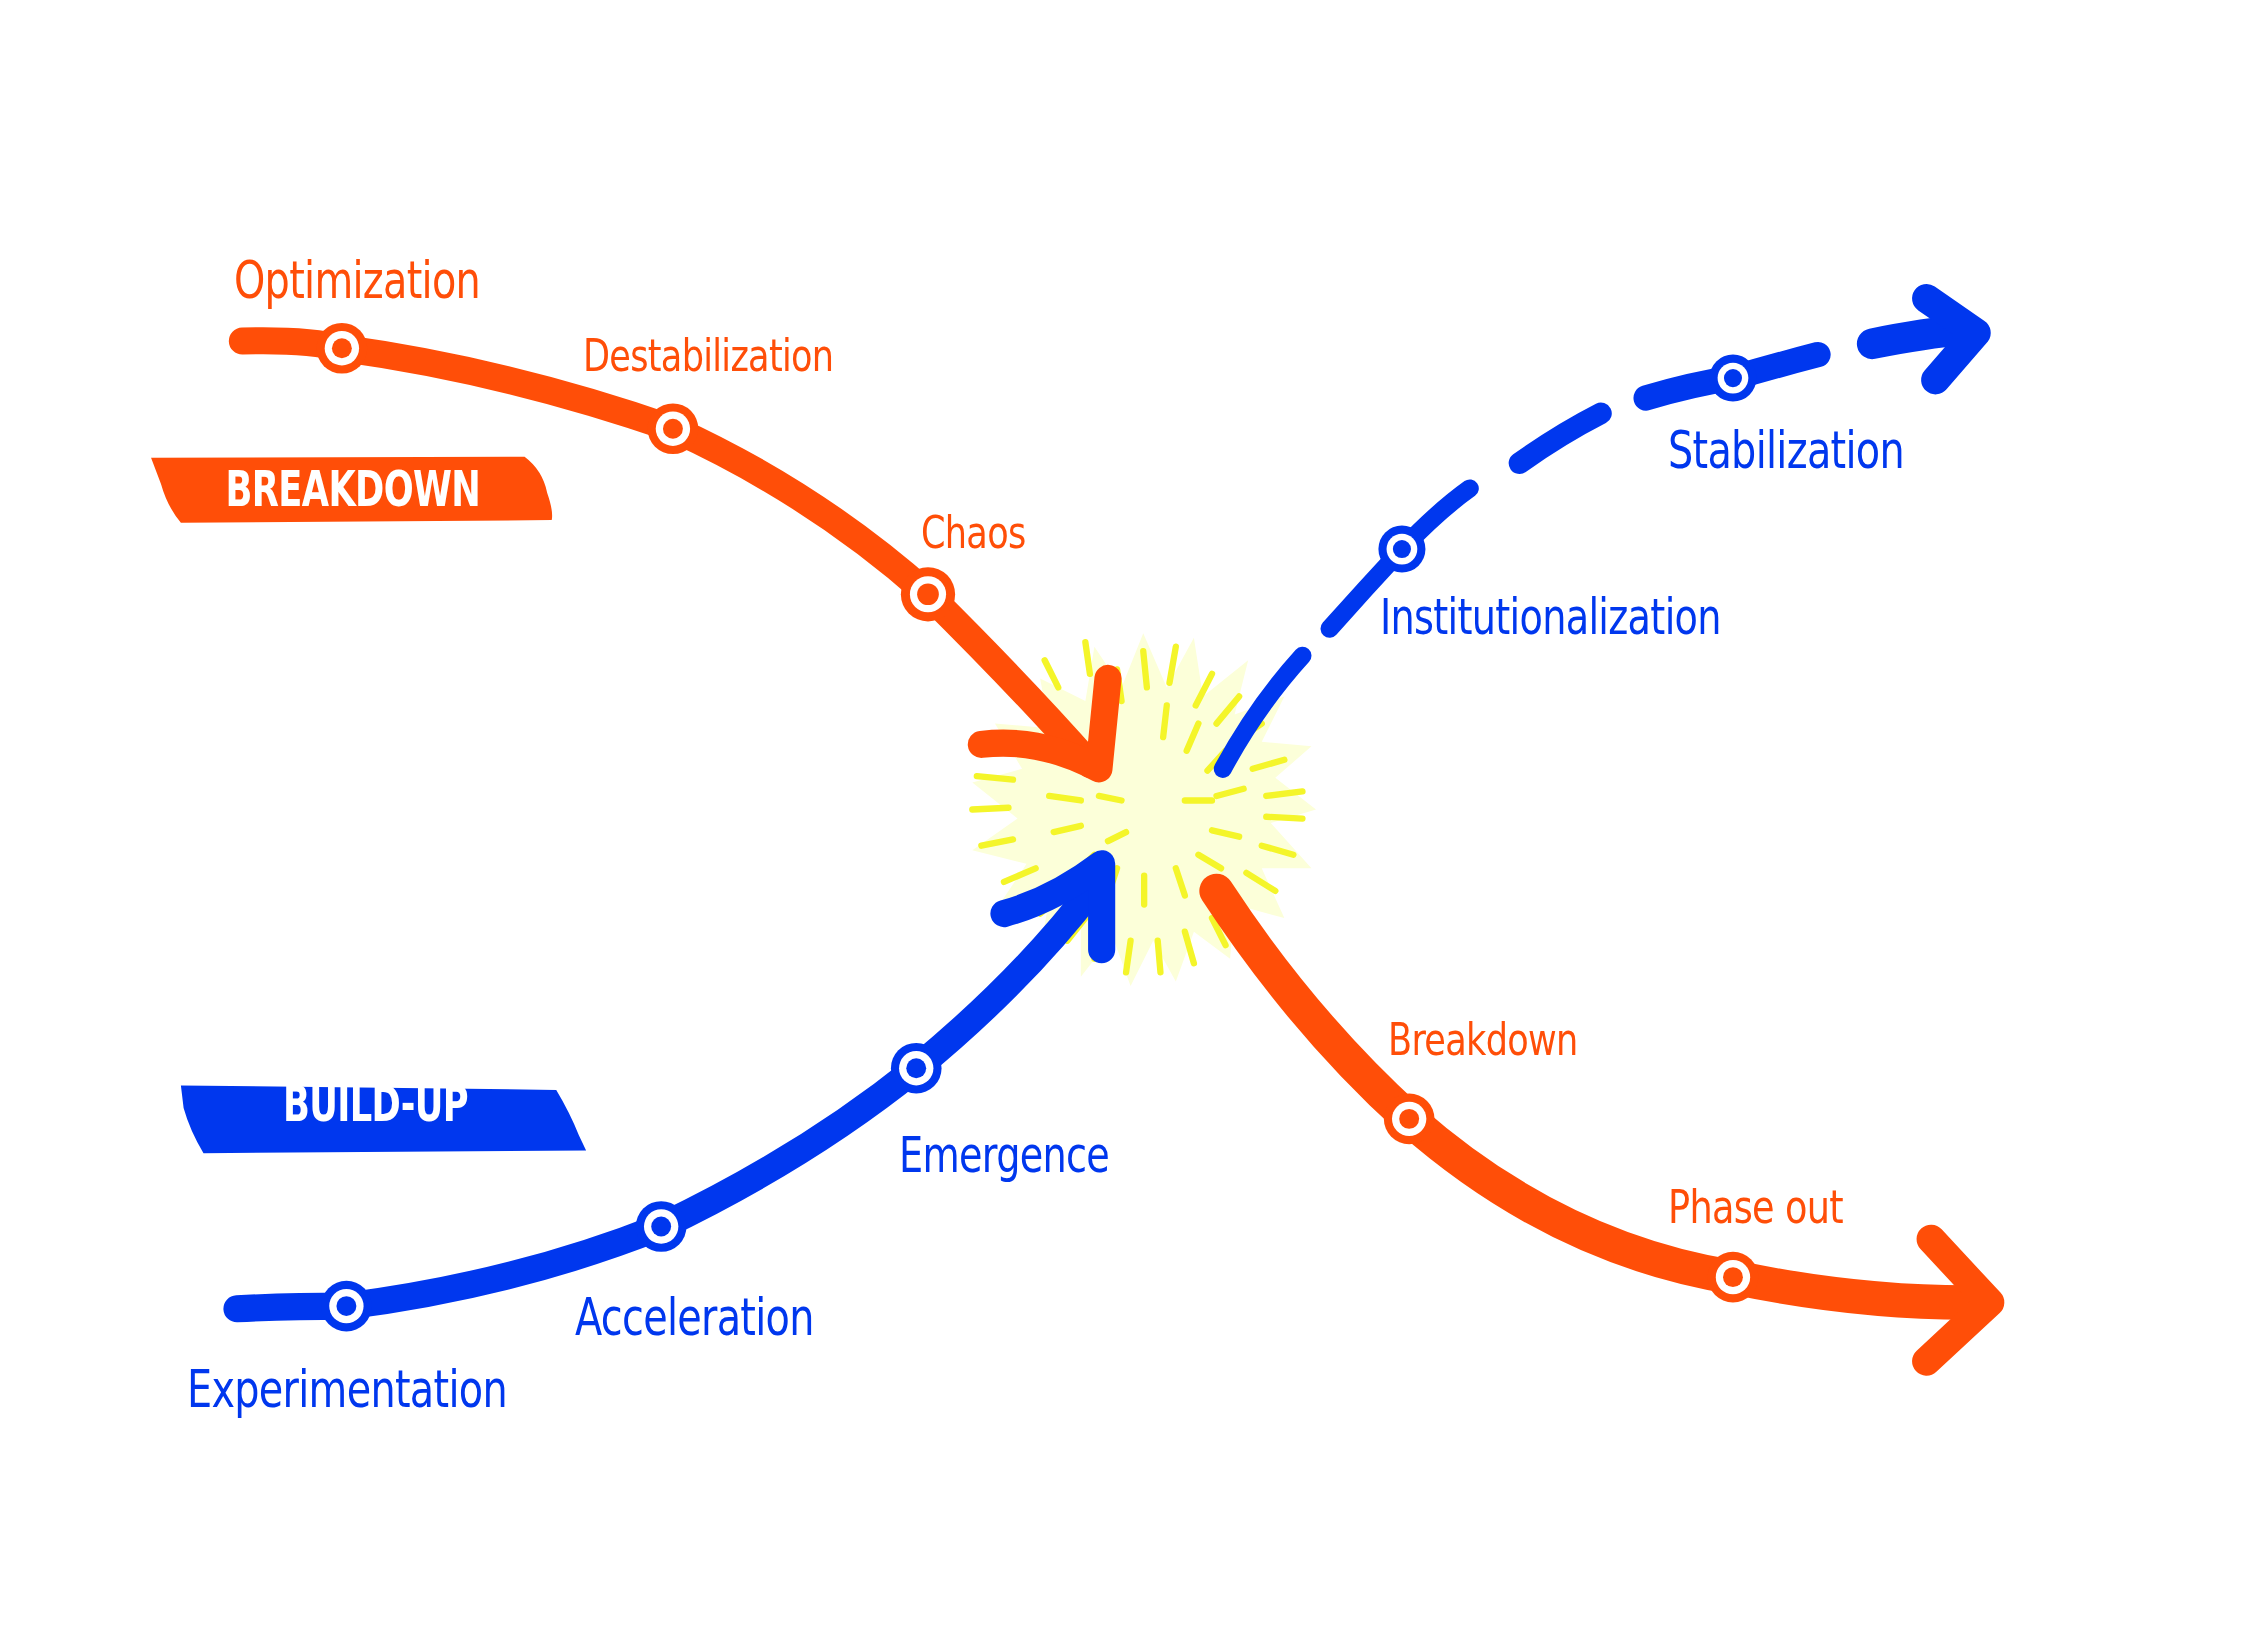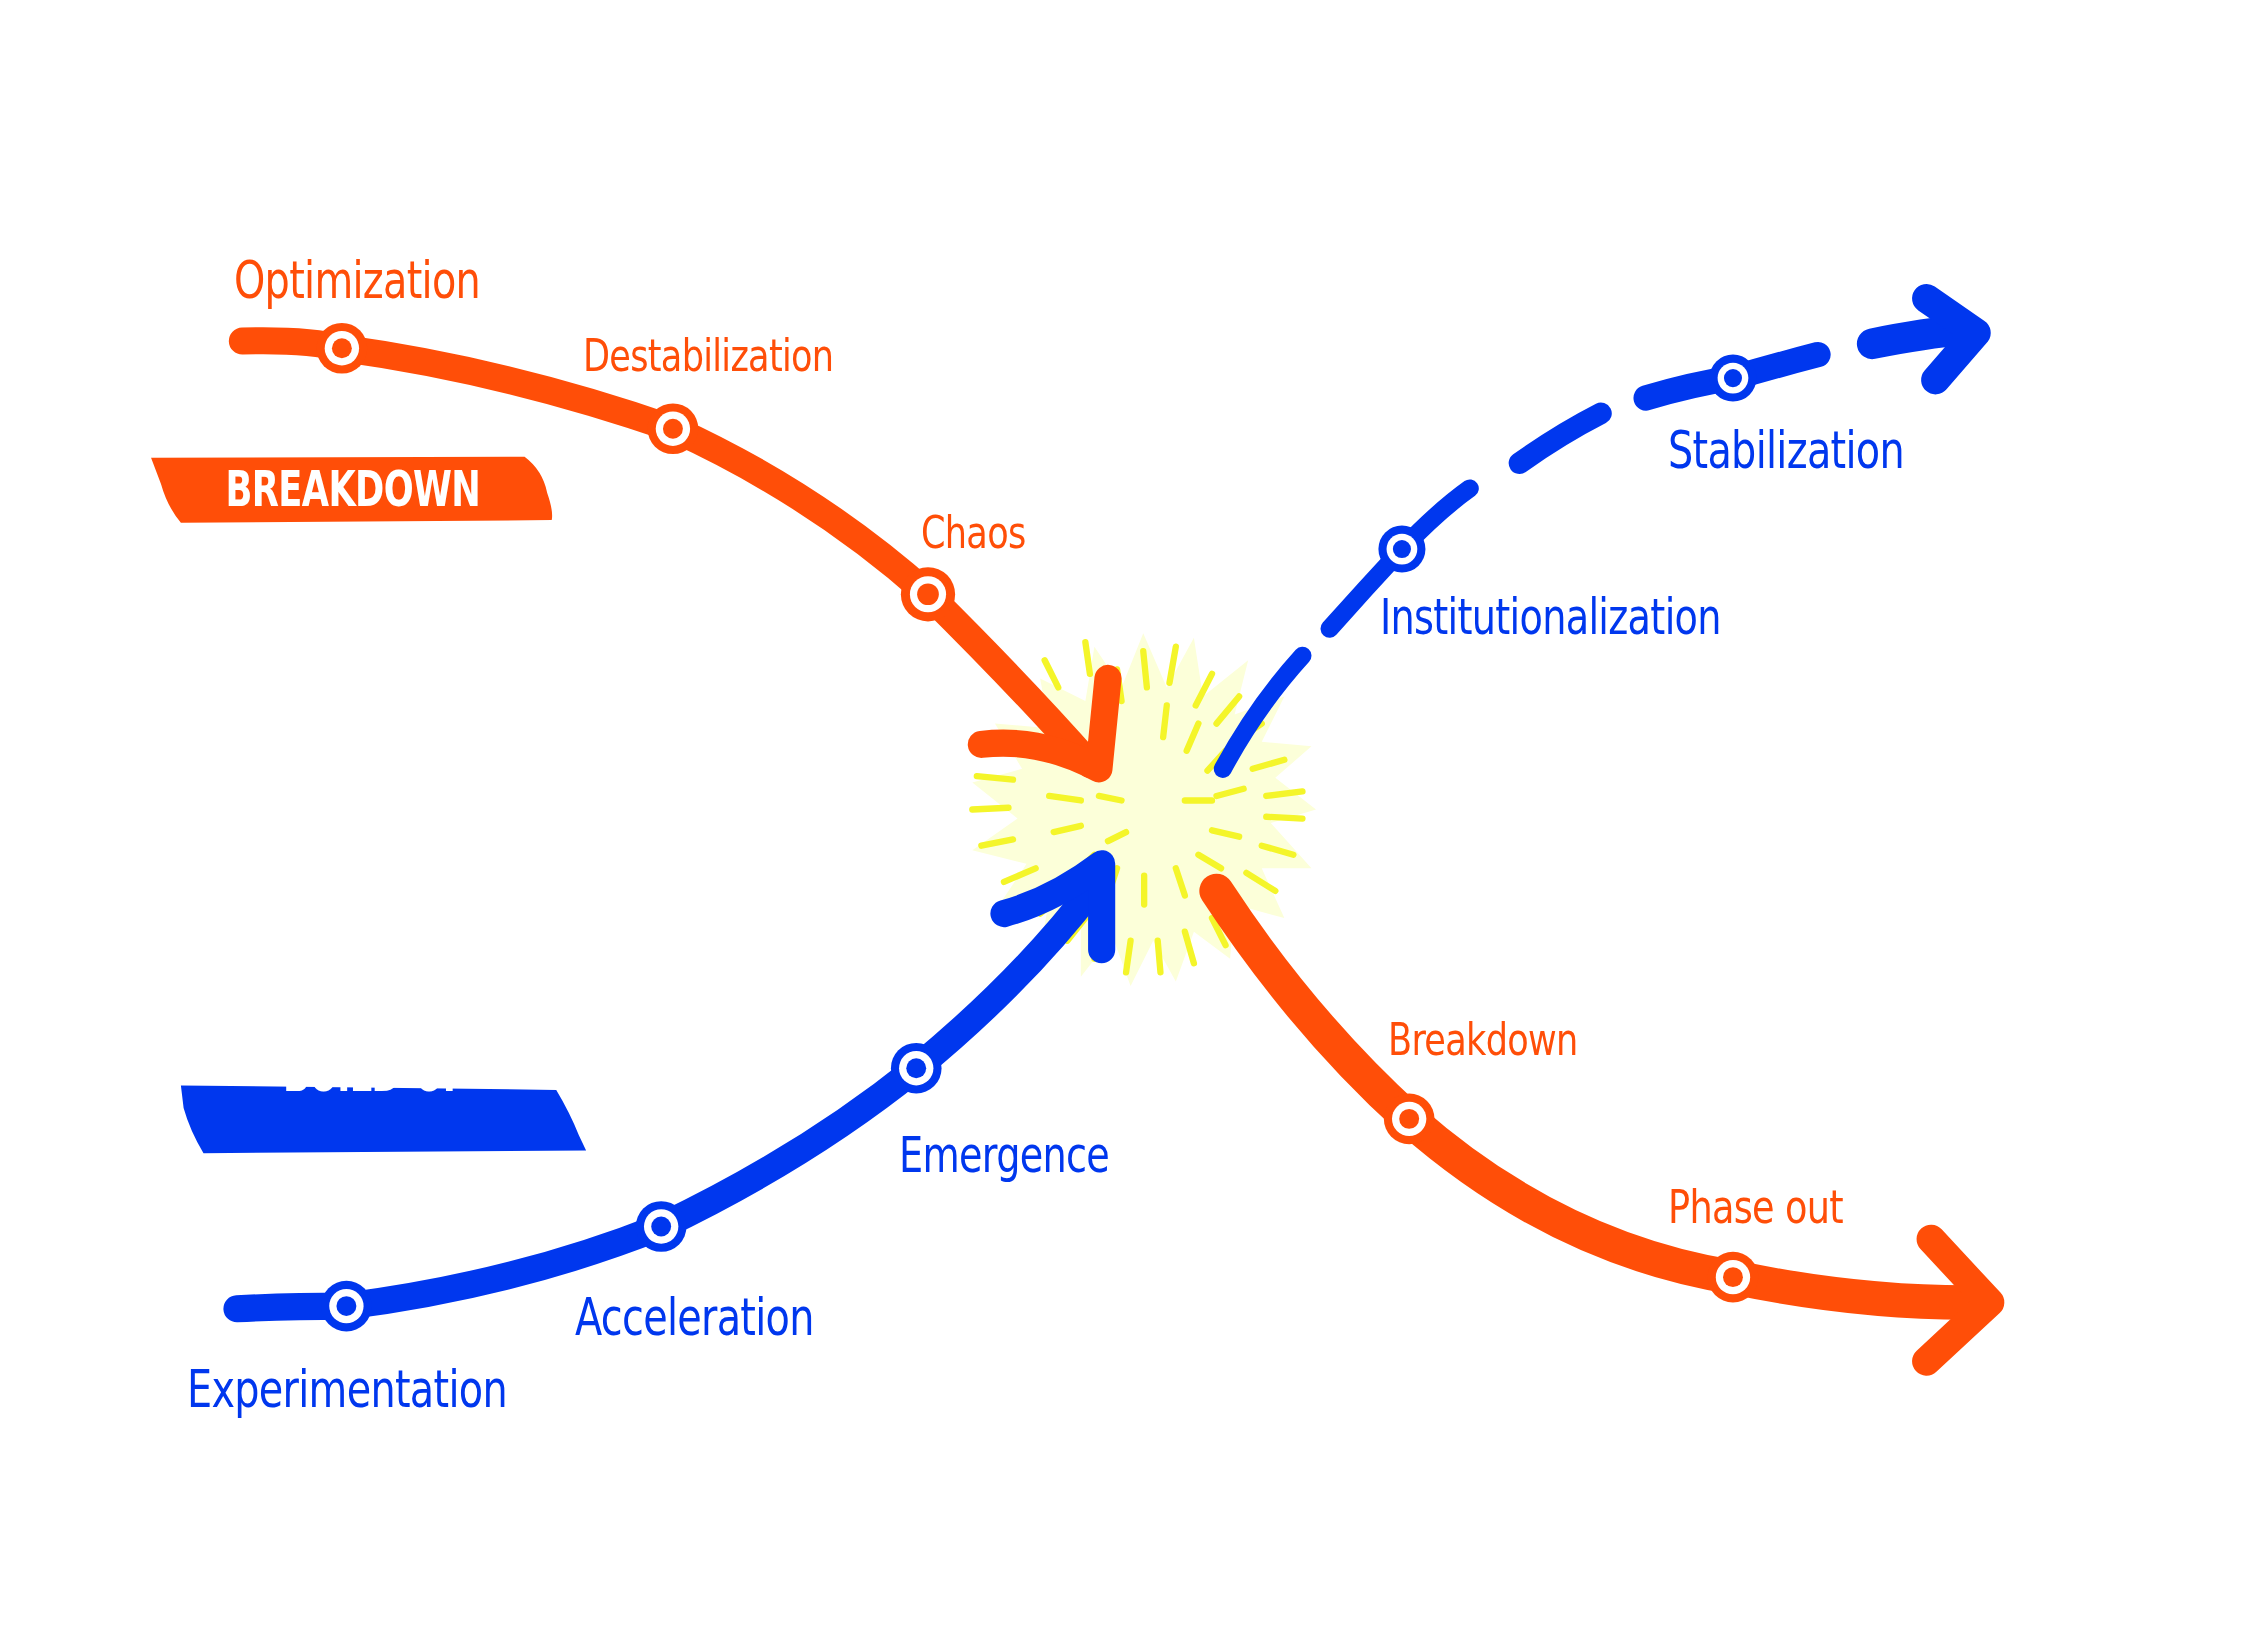--- a/index.html
+++ b/index.html
@@ -164,21 +164,21 @@
         </g>
     </g>
 
     <path d="M 167 506 L 580 505 Q 600 520 605 545 Q 612 565 610 575 L 200 578 Q 185 560 178 535 Z" fill="#FF4E08"></path>
     <path d="M 200 1200 L 615 1205 Q 630 1230 640 1255 L 648 1272 L 225 1275 Q 210 1250 203 1225 Z" fill="#0037EE"></path>
   </svg>
 
   <div class="badge" style="left:181px; top:458px; width:344px; height:63px;">
     <span>BREAKDOWN</span>
   </div>
-  <div class="badge" style="left:204px; top:1042px; width:344px; height:65px;">
+  <div class="badge" style="left:204px; top:1072px; width:344px; height:65px;">
     <span>BUILD-UP</span>
   </div>
 
   <div class="label orange" style="left:234px; top:255px; font-size:51px;">Optimization</div>
   <div class="label orange" style="left:583px; top:333px;">Destabilization</div>
   <div class="label orange" style="left:921px; top:510px;">Chaos</div>
 
   <div class="label blue" style="left:187px; top:1364px; font-size:51px;">Experimentation</div>
   <div class="label blue" style="left:575px; top:1292px; font-size:51px;">Acceleration</div>
   <div class="label blue" style="left:899px; top:1131px; font-size:49px;">Emergence</div>

